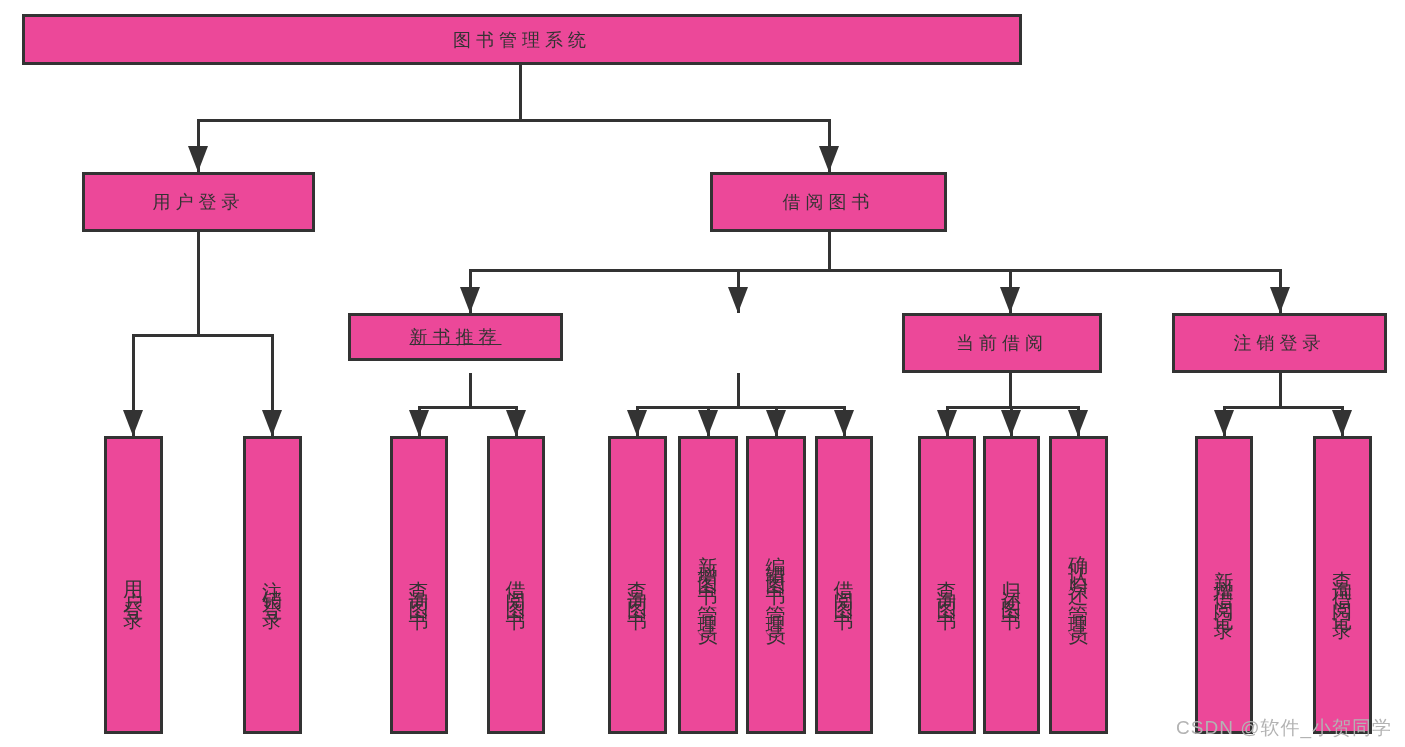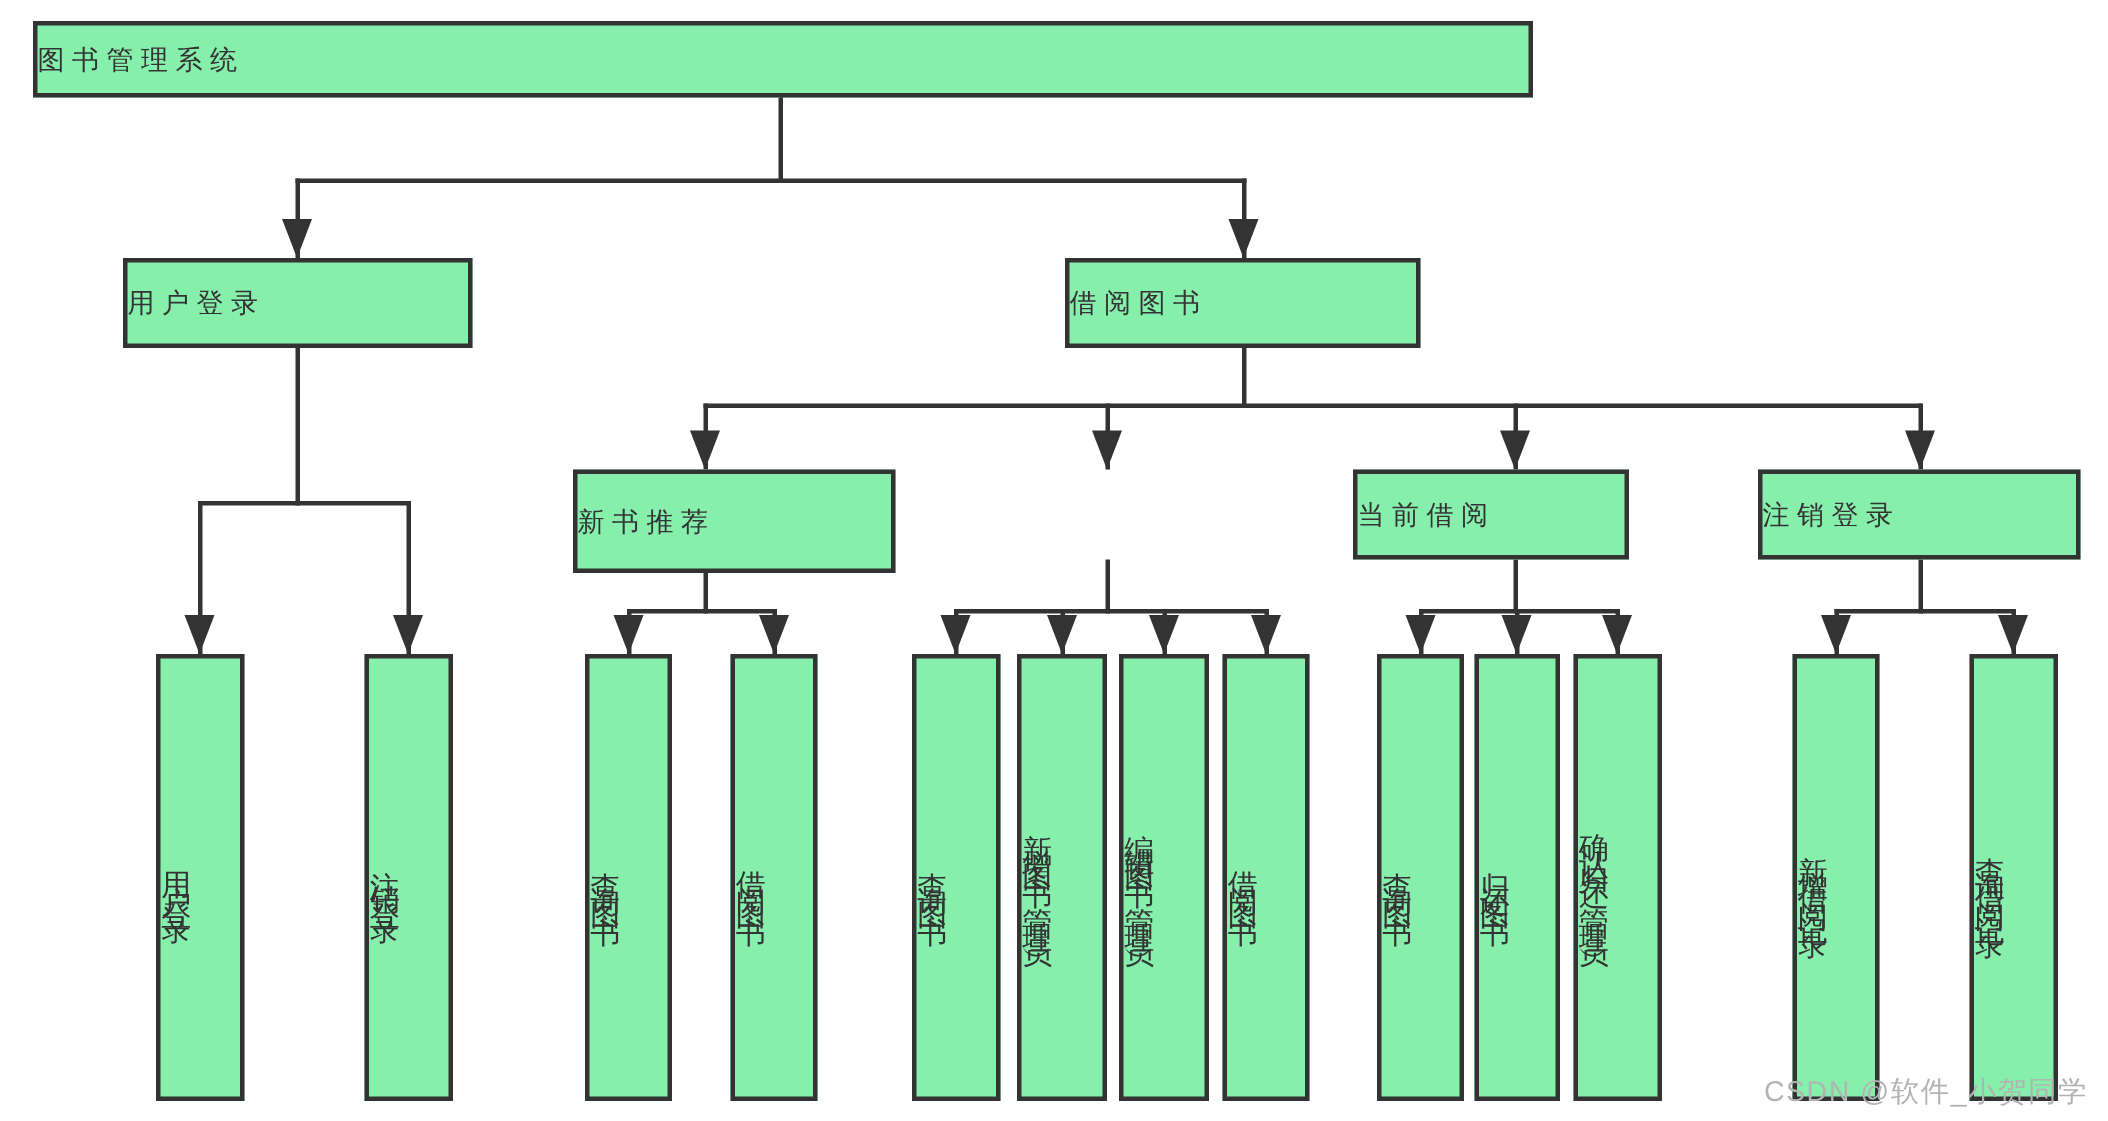--- a/index.html
+++ b/index.html
@@ -3,22 +3,22 @@
 <meta charset="utf-8">
 <style>
   html,body{margin:0;padding:0;}
   body{
     width:1405px;height:747px;position:relative;background:#ffffff;
     font-family:"Liberation Sans","DejaVu Sans",sans-serif;
     overflow:hidden;
   }
   .canvas{position:absolute;left:0;top:0;width:1405px;height:747px;}
   .box{
-    position:absolute;box-sizing:border-box;border:3px solid #333;background:#86efac;
-    display:flex;align-items:center;justify-content:flex-start;
+    position:absolute;box-sizing:border-box;border:3px solid #333;background:#ec4899;
+    display:flex;align-items:center;justify-content:center;
     color:#333;
   }
   .hbox span{font-size:18px;letter-spacing:5px;line-height:1;white-space:nowrap;}
   .leaf span{
     writing-mode:vertical-rl;text-orientation:mixed;
     font-size:20px;letter-spacing:10px;line-height:1;white-space:nowrap;
   }
   .vline{position:absolute;width:3px;background:#333;}
   .hline{position:absolute;height:3px;background:#333;}
   .arrow{
@@ -100,24 +100,24 @@
     <span>图书管理系统</span>
   </div>
 
   <div class="box hbox" style="left:82px;top:172px;width:233px;height:60px;">
     <span>用户登录</span>
   </div>
   <div class="box hbox" style="left:710px;top:172px;width:237px;height:60px;">
     <span>借阅图书</span>
   </div>
 
-  <div class="box hbox" style="left:382px;top:313px;width:215px;height:69px;">
+  <div class="box hbox" style="left:348px;top:313px;width:215px;height:48px;text-decoration:underline;">
     <span>新书推荐</span>
   </div>
-  <div class="box hbox" style="left:902px;top:313px;width:184px;height:60px;">
+  <div class="box hbox" style="left:902px;top:313px;width:200px;height:60px;">
     <span>当前借阅</span>
   </div>
   <div class="box hbox" style="left:1172px;top:313px;width:215px;height:60px;">
     <span>注销登录</span>
   </div>
 
   <div class="box leaf" style="left:104px;top:436px;width:59px;height:298px;">
     <span>用户登录</span>
   </div>
   <div class="box leaf" style="left:243px;top:436px;width:59px;height:298px;">

